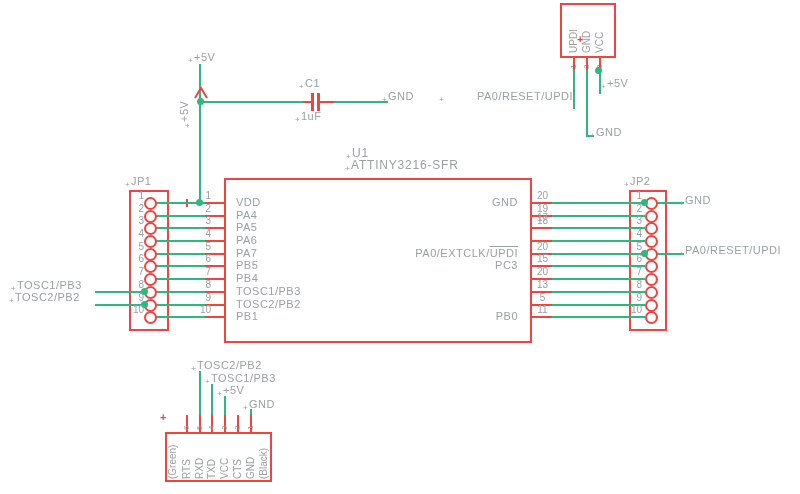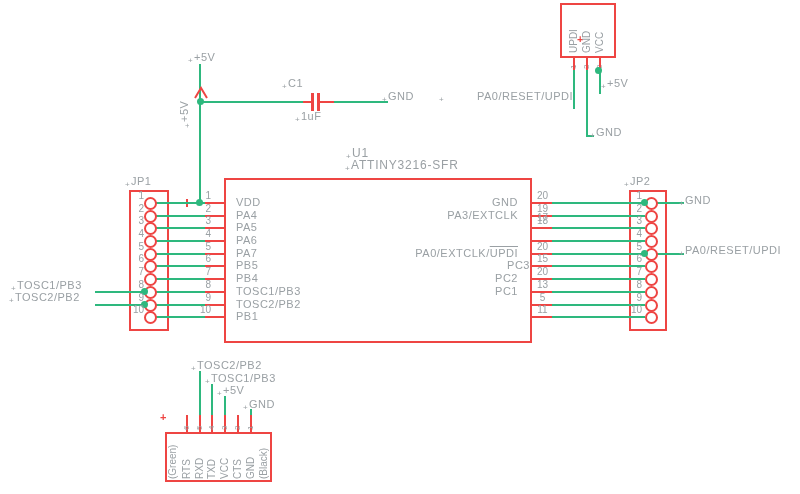--- a/index.html
+++ b/index.html
@@ -47,21 +47,21 @@
   <div class="r" style="left:303px;top:101px;width:8px;height:2px"></div>
   <div class="r" style="left:311px;top:93px;width:3px;height:18px"></div>
   <div class="r" style="left:317px;top:93px;width:3px;height:18px"></div>
   <div class="r" style="left:320px;top:101px;width:14px;height:2px"></div>
   <div class="w" style="left:334px;top:101px;width:54px;height:2px"></div>
   <div class="r" style="left:186px;top:199px;width:2px;height:8px"></div>
   <div class="dot" style="left:196px;top:199px"></div>
 
   <span class="t cross" style="left:194px;top:52px">+5V</span>
   <span class="t rot cross" style="left:179px;top:122px">+5V</span>
-  <span class="t cross" style="left:288px;top:78px">C1</span>
+  <span class="t cross" style="left:305px;top:78px">C1</span>
   <span class="t cross" style="left:301px;top:111px">1uF</span>
   <span class="t cross" style="left:388px;top:91px">GND</span>
 
   <span class="t cross big" style="left:352px;top:147px">U1</span>
   <span class="t cross big" style="left:351px;top:159px">ATTINY3216-SFR</span>
 
   <div class="r" style="left:204px;top:202px;width:21px;height:2px"></div>
   <div class="r" style="left:204px;top:215px;width:21px;height:2px"></div>
   <div class="r" style="left:204px;top:227px;width:21px;height:2px"></div>
   <div class="r" style="left:204px;top:240px;width:21px;height:2px"></div>
@@ -110,25 +110,23 @@
   <span class="t" style="left:236px;top:222px">PA5</span>
   <span class="t" style="left:236px;top:235px">PA6</span>
   <span class="t" style="left:236px;top:248px">PA7</span>
   <span class="t" style="left:236px;top:260px">PB5</span>
   <span class="t" style="left:236px;top:273px">PB4</span>
   <span class="t" style="left:236px;top:286px">TOSC1/PB3</span>
   <span class="t" style="left:236px;top:299px">TOSC2/PB2</span>
   <span class="t" style="left:236px;top:311px">PB1</span>
 
   <span class="t right" style="left:356px;top:197px;width:162px">GND</span>
-  <span class="t right" style="left:356px;top:210px;width:162px">PA3/EXTCLK</span>
   <span class="t right" style="left:356px;top:248px;width:162px"><span>PA0/EXTCLK/</span><span class="ovl">UPDI</span></span>
-  <span class="t right" style="left:368px;top:260px;width:162px">PC3</span>
-  <span class="t right" style="left:356px;top:273px;width:162px">PC2</span>
-  <span class="t right" style="left:356px;top:286px;width:162px">PC1</span>
+  <span class="t right" style="left:356px;top:260px;width:162px">PC3</span>
+  <span class="t right" style="left:356px;top:311px;width:162px">PB0</span>
 
   <span class="t cross" style="left:131px;top:176px">JP1</span>
 
   <div class="w" style="left:156px;top:202px;width:49px;height:2px"></div>
   <div class="w" style="left:156px;top:215px;width:49px;height:2px"></div>
   <div class="w" style="left:156px;top:227px;width:49px;height:2px"></div>
   <div class="w" style="left:156px;top:240px;width:49px;height:2px"></div>
   <div class="w" style="left:156px;top:253px;width:49px;height:2px"></div>
   <div class="w" style="left:156px;top:265px;width:49px;height:2px"></div>
   <div class="w" style="left:156px;top:278px;width:49px;height:2px"></div>

